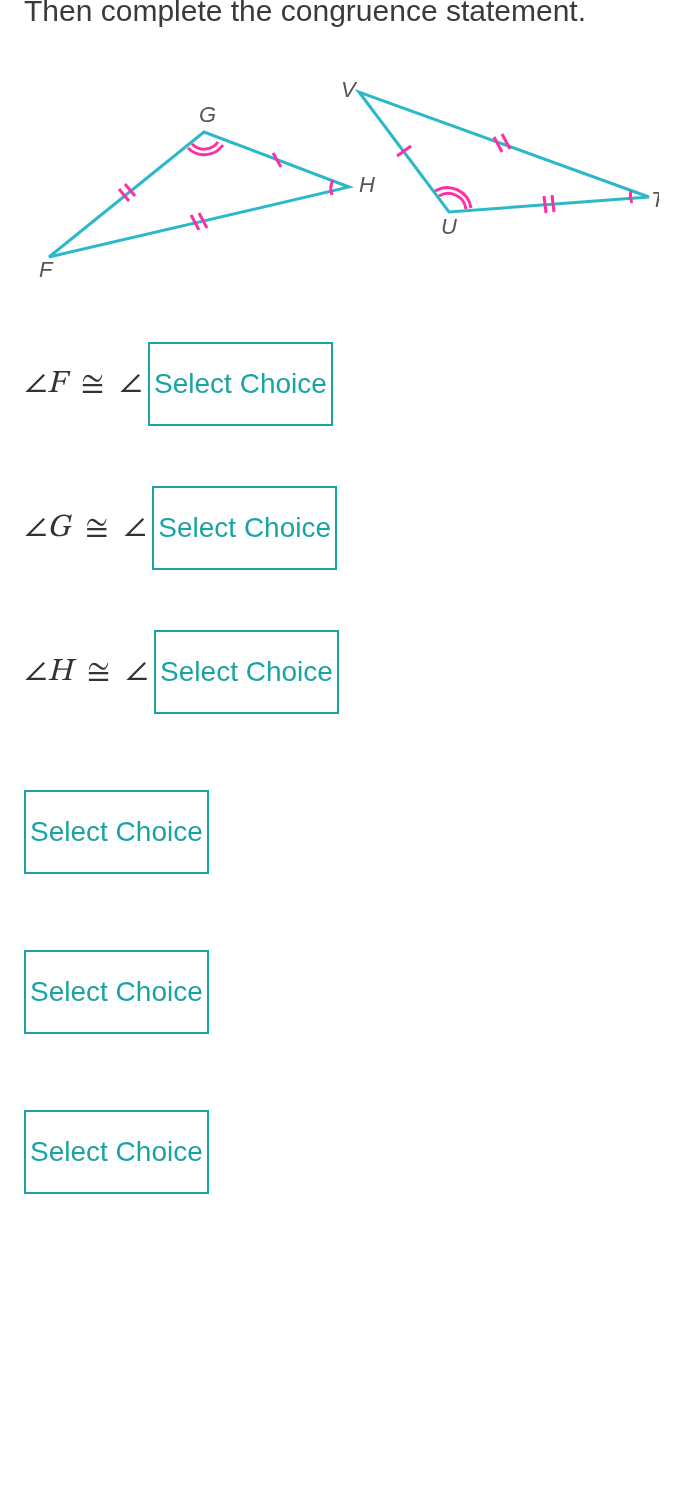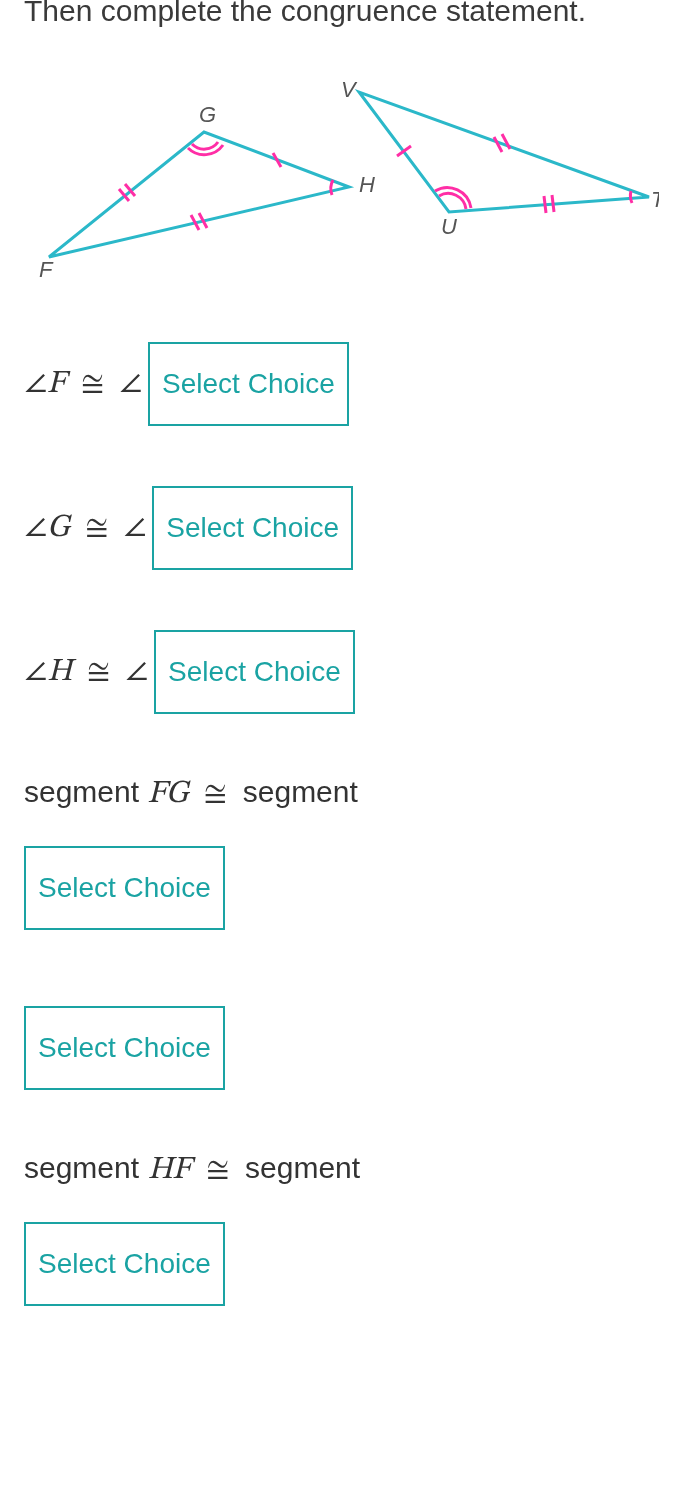--- a/index.html
+++ b/index.html
@@ -42,21 +42,21 @@
     font-family: -apple-system, BlinkMacSystemFont, "Segoe UI", Helvetica, Arial, sans-serif;
     font-style: normal;
     font-size: 30px;
     color: #333;
   }
   .select-btn {
     border: 2px solid #1aa3a3;
     color: #1aa3a3;
     background: #fff;
     font-size: 28px;
-    padding: 24px 12px;
+    padding: 24px 4px;
     margin-left: 6px;
     cursor: pointer;
     font-family: inherit;
   }
   .select-btn.standalone {
     margin-left: 0;
   }
 </style>
 </head>
 <body>
@@ -143,33 +143,25 @@
 <div class="row">
   <span class="math">
     <span class="sym">∠</span><span>H</span>
     &nbsp;<span class="sym">≅</span>&nbsp;
     <span class="sym">∠</span>
   </span>
   <button class="select-btn">Select Choice</button>
 </div>
 
 <div class="row">
-  <span class="math">
-    <span class="plain">segment </span><span>FG</span>
-    &nbsp;<span class="sym">≅</span>&nbsp;<span class="plain"> segment</span>
-  </span>
   <div style="flex-basis:100%;height:0"></div>
   <button class="select-btn standalone">Select Choice</button>
 </div>
 
 <div class="row">
   <div style="flex-basis:100%;height:0"></div>
   <button class="select-btn standalone">Select Choice</button>
 </div>
 
 <div class="row" style="margin-bottom:20px">
-  <span class="math">
-    <span class="plain">segment </span><span>HF</span>
-    &nbsp;<span class="sym">≅</span>&nbsp;<span class="plain"> segment</span>
-  </span>
   <div style="flex-basis:100%;height:0"></div>
   <button class="select-btn standalone">Select Choice</button>
 </div>
 
 </body></html>

